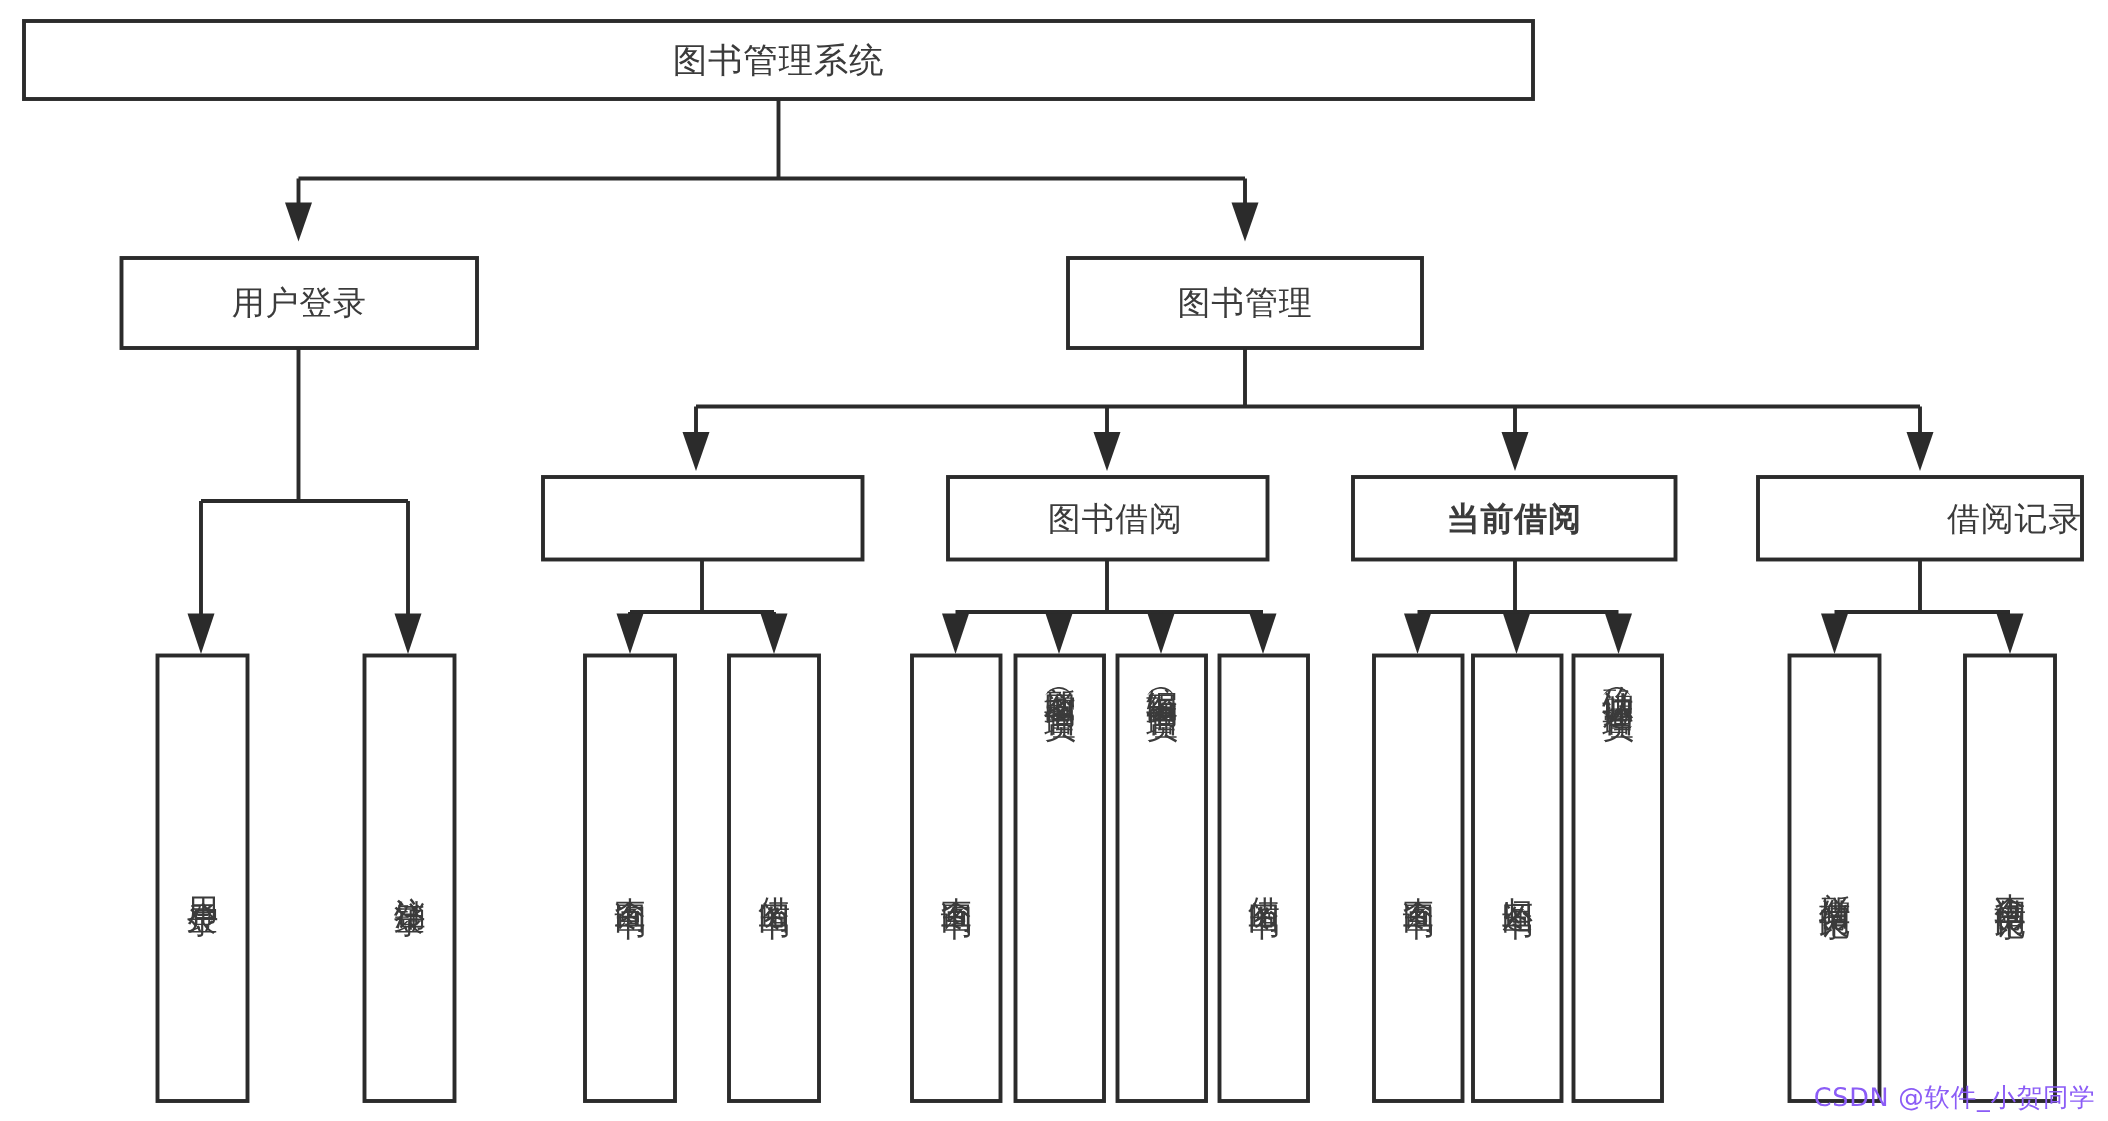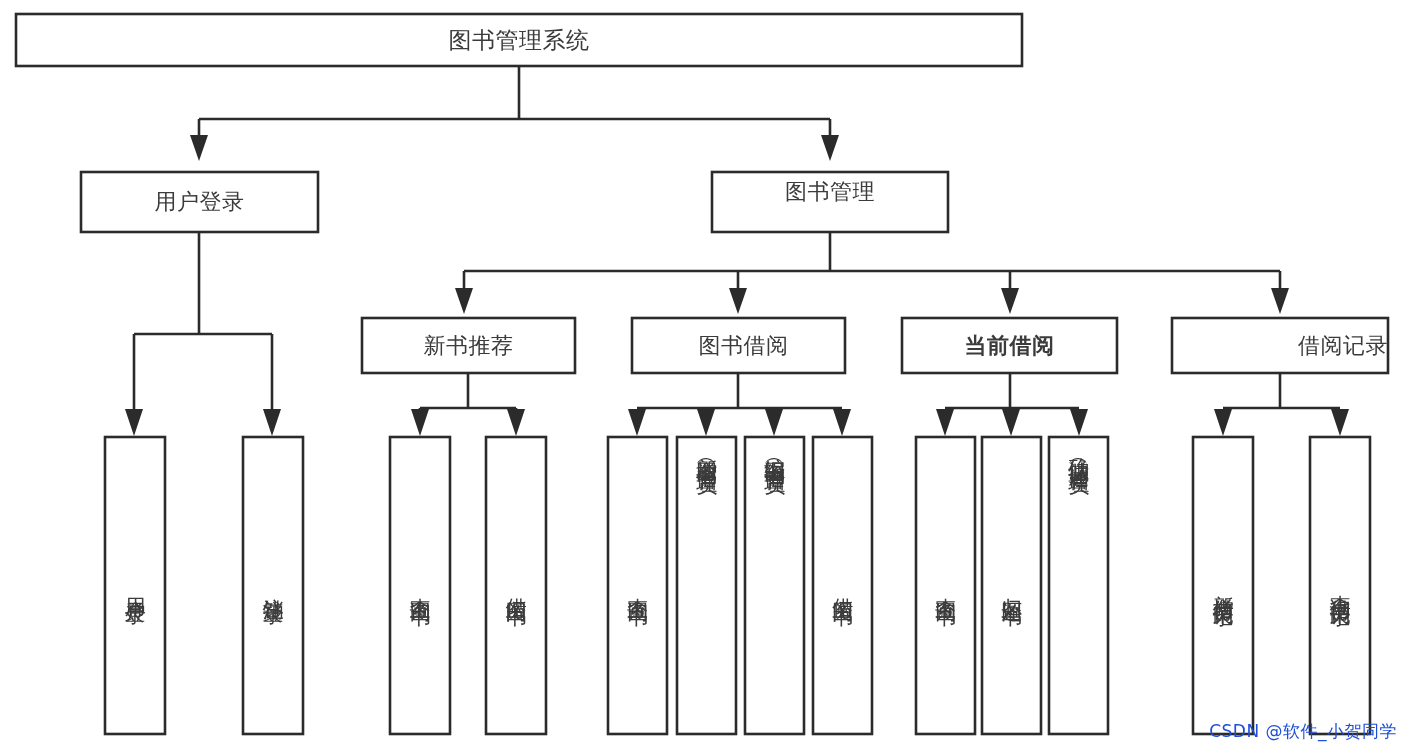--- a/index.html
+++ b/index.html
@@ -76,21 +76,21 @@
     font-family: "DejaVu Sans", "Liberation Sans", sans-serif;
   }
   .hlabel.title {
     font-size: 23px;
   }
   #watermark {
     position: absolute;
     right: 8px;
     bottom: 4px;
     font-size: 17px;
-    color: #1d4ed8;
+    color: #8b5cf6;
     letter-spacing: 0.5px;
     font-family: "DejaVu Sans", "Liberation Sans", sans-serif;
     white-space: nowrap;
   }
 </style>
 </head>
 <body>
 
 <div id="diagram-root">
 
@@ -184,27 +184,24 @@
   </svg>
 
   <div class="hlabel-wrap" style="left:16px; top:14px; width:1006px; height:52px;">
     <span class="hlabel title">图书管理系统</span>
   </div>
 
   <div class="hlabel-wrap" style="left:81px; top:172px; width:237px; height:60px;">
     <span class="hlabel">用户登录</span>
   </div>
 
-  <div class="hlabel-wrap" style="left:712px; top:162px; width:236px; height:60px;">
+  <div class="hlabel-wrap" style="left:712px; top:172px; width:236px; height:60px;">
     <span class="hlabel">图书管理</span>
   </div>
 
-  <div class="hlabel-wrap" style="left:362px; top:318px; width:213px; height:55px;">
-    <span class="hlabel">新书推荐</span>
-  </div>
 
   <div class="hlabel-wrap" style="left:632px; top:318px; width:223px; height:55px;">
     <span class="hlabel">图书借阅</span>
   </div>
 
   <div class="hlabel-wrap" style="left:902px; top:318px; width:215px; height:55px;font-weight:bold;">
     <span class="hlabel">当前借阅</span>
   </div>
 
   <div class="hlabel-wrap" style="left:1172px; top:318px; width:216px; height:55px;justify-content:flex-end;">

